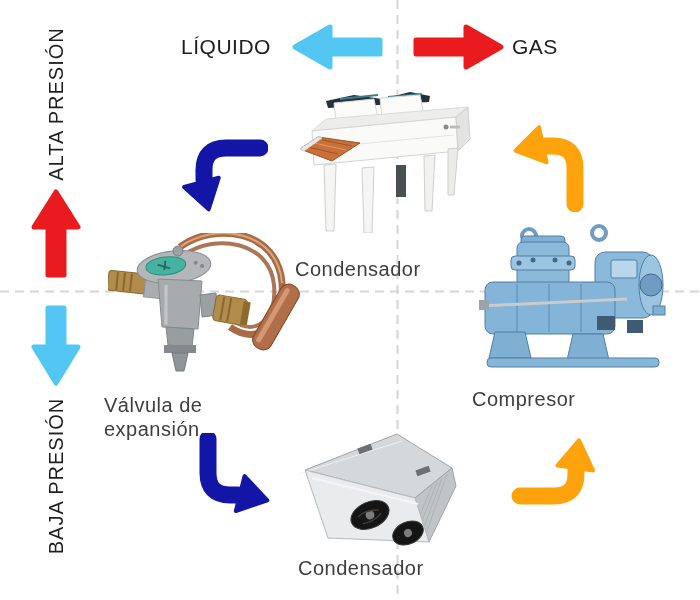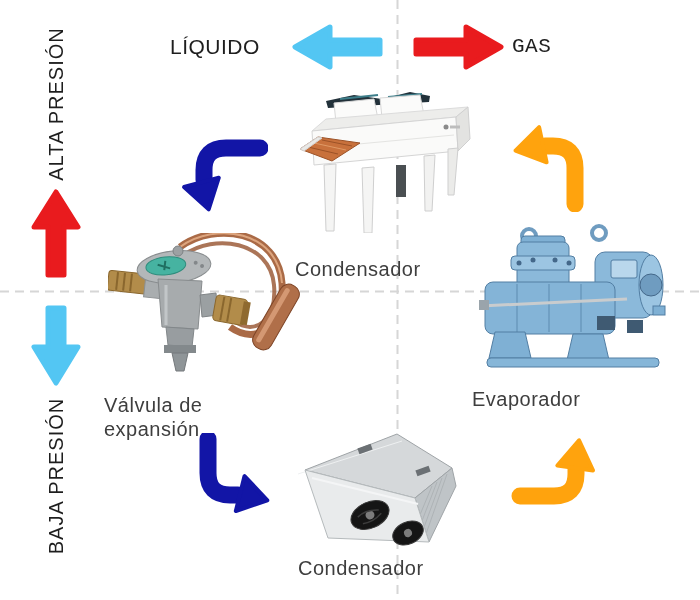--- a/index.html
+++ b/index.html
@@ -39,28 +39,28 @@
   <div class="abs lbl side-lbl" style="left:-29px;top:92px;">ALTA PRESIÓN</div>
   <div class="abs lbl side-lbl" style="left:-29px;top:464px;">BAJA PRESIÓN</div>
 
   <svg class="abs arrow" style="left:30px;top:186px;" width="52" height="95">
     <polygon class="f-red s-red" stroke-width="5" stroke-linejoin="round" points="26,6 48,41 34,41 34,89 18,89 18,41 4,41"></polygon>
   </svg>
   <svg class="abs arrow" style="left:30px;top:304px;" width="52" height="84">
     <polygon class="f-cyan s-cyan" stroke-width="5" stroke-linejoin="round" points="26,79 4,43 18,43 18,4 34,4 34,43 48,43"></polygon>
   </svg>
 
-  <div class="abs lbl state-lbl" style="left:170px;top:34px;width:112px;text-align:left;">LÍQUIDO</div>
+  <div class="abs lbl state-lbl" style="left:170px;top:34px;width:112px;text-align:center;">LÍQUIDO</div>
   <svg class="abs arrow" style="left:289px;top:23px;" width="96" height="48">
     <polygon class="f-cyan s-cyan" stroke-width="5" stroke-linejoin="round" points="91,17 41,17 41,4 6,24 41,44 41,31 91,31"></polygon>
   </svg>
   <svg class="abs arrow" style="left:411px;top:23px;" width="96" height="48">
     <polygon class="f-red s-red" stroke-width="5" stroke-linejoin="round" points="5,17 55,17 55,4 90,24 55,44 55,31 5,31"></polygon>
   </svg>
-  <div class="abs lbl state-lbl" style="left:512px;top:34px;width:80px;font-family:Liberation Mono, monospace;">GAS</div>
+  <div class="abs lbl state-lbl" style="left:512px;top:34px;width:80px;">GAS</div>
 
   <svg class="abs arrow" style="left:178px;top:130px;" width="90" height="92">
     <path class="s-navy" d="M 82 18 L 48 18 Q 26 18 26 40 L 26 50" fill="none" stroke-width="17" stroke-linecap="round"></path>
     <polygon class="f-navy s-navy" stroke-width="4" stroke-linejoin="round" points="8,52 44,52 26,80" transform="rotate(-15 26 62)"></polygon>
   </svg>
   <svg class="abs arrow" style="left:505px;top:120px;" width="90" height="92">
     <path class="s-orange" d="M 70 84 L 70 48 Q 70 26 48 26 L 40 26" fill="none" stroke-width="17" stroke-linecap="round"></path>
     <polygon class="f-orange s-orange" stroke-width="4" stroke-linejoin="round" points="38,8 38,44 10,26" transform="rotate(-12 32 26)"></polygon>
   </svg>
   <svg class="abs arrow" style="left:190px;top:433px;" width="92" height="90">
@@ -117,21 +117,21 @@
     <line x1="104" y1="64" x2="104" y2="112" stroke="#5d8bb0"></line>
     <rect x="120" y="96" width="18" height="14" fill="#3f5a72"></rect>
     <rect x="150" y="100" width="16" height="13" fill="#3f5a72"></rect>
     <line x1="4" y1="86" x2="150" y2="79" stroke="#c9ccce" stroke-width="3"></line>
     <rect x="2" y="80" width="10" height="10" fill="#9aa4ab"></rect>
     <polygon points="18,112 48,112 54,138 12,138" fill="#7fb0d4" stroke="#527ea3"></polygon>
     <polygon points="96,114 126,114 132,140 90,140" fill="#7fb0d4" stroke="#527ea3"></polygon>
     <rect x="10" y="138" width="172" height="9" rx="4" fill="#86b6d8" stroke="#527ea3"></rect>
     <rect x="176" y="86" width="12" height="9" fill="#7fb0d4" stroke="#527ea3"></rect>
   </svg>
-  <div class="abs lbl comp-lbl" style="left:472px;top:387px;width:200px;">Evaporador</div>
+  <div class="abs lbl comp-lbl" style="left:472px;top:387px;width:200px;">Compresor</div>
 
   <svg class="abs equip" style="left:108px;top:233px;" width="195" height="142" viewBox="0 0 195 142">
     <path d="M72,14 C108,-12 170,-2 174,50 C177,92 150,114 122,94" fill="none" stroke="#aa6a46" stroke-width="7"></path>
     <path d="M76,22 C106,0 162,8 166,52 C169,86 148,104 126,88" fill="none" stroke="#9c5d3b" stroke-width="4" opacity="0.85"></path>
     <path d="M72,14 C108,-12 170,-2 174,50" fill="none" stroke="#dda57e" stroke-width="2"></path>
     <g transform="rotate(30 168 84)">
       <rect x="158" y="48" width="20" height="72" rx="9" fill="#b06f49" stroke="#7e4527"></rect>
       <rect x="162" y="53" width="5" height="62" rx="2.5" fill="#daa07a" opacity="0.85"></rect>
     </g>
     <g transform="rotate(6 28 50)">

